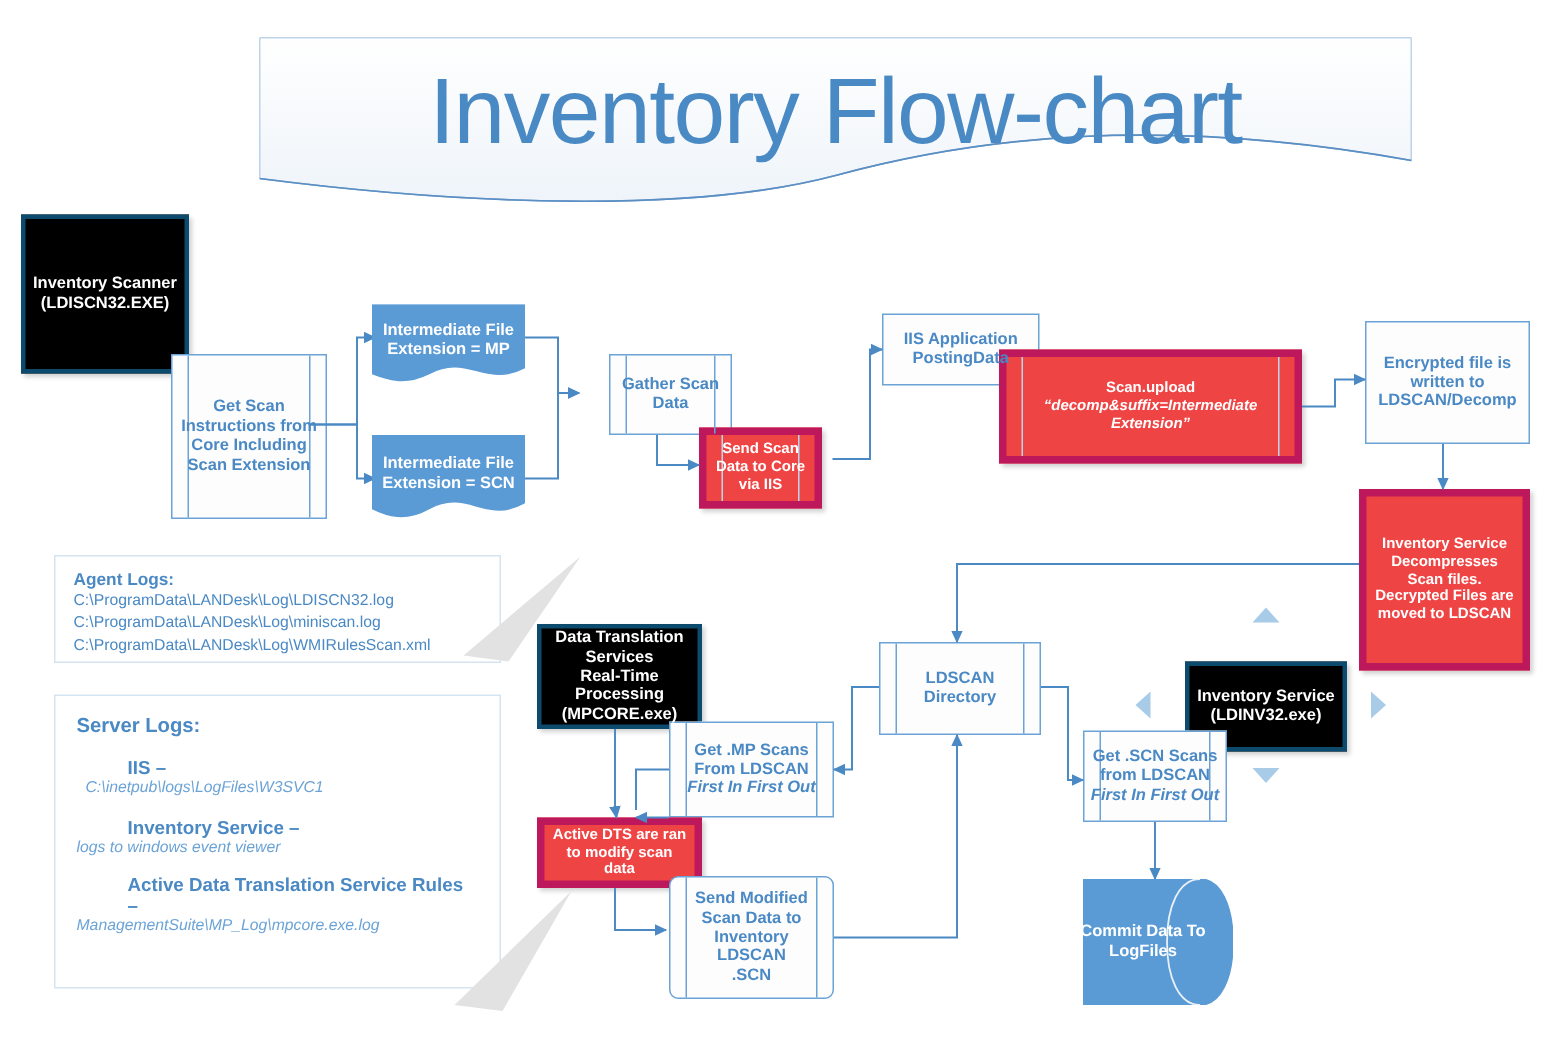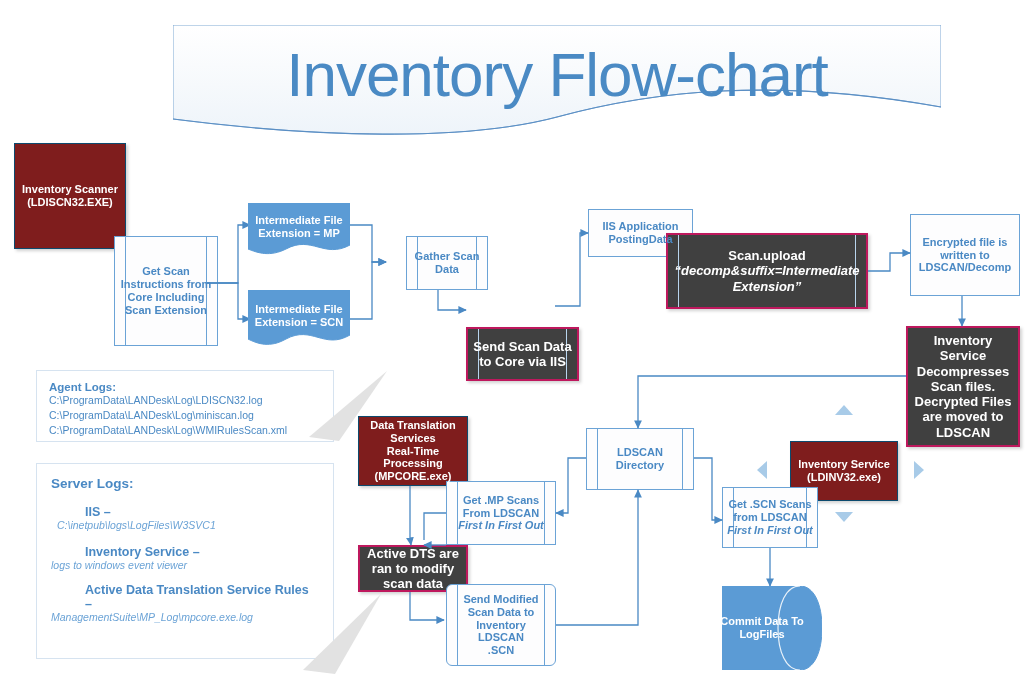--- a/index.html
+++ b/index.html
@@ -8,26 +8,26 @@
 
   #canvas{position:absolute;left:0;top:0;width:1029px;height:694px;}
 
   
   .node{position:absolute;box-sizing:border-box;display:flex;
         align-items:center;justify-content:center;text-align:center;
         line-height:1.18;}
   .node .txt{position:relative;z-index:3;padding:0 4px;}
 
   
-  .solid-dark{background:#7f1d1d;border:1px solid #0c4a6e;color:#ffffff;
+  .solid-dark{background:#000000;border:3px solid #0c4a6e;color:#ffffff;
               font-weight:bold;font-size:11px;
               box-shadow:2px 2px 3px rgba(0,0,0,.18);}
   
-  .solid-mid{background:#404040;border:2px solid #be185d;color:#ffffff;
-             font-weight:bold;font-size:13px;
+  .solid-mid{background:#ef4444;border:5px solid #be185d;color:#ffffff;
+             font-weight:bold;font-size:10px;
              box-shadow:2px 2px 3px rgba(0,0,0,.18);}
   
   .outline{background:#fdfdfe;border:1px solid #6ba3d6;color:#4a89c4;
            font-weight:bold;font-size:11px;}
 
   
   .predef::before,.predef::after{content:"";position:absolute;top:0;bottom:0;
       width:0;border-left:1px solid #6ba3d6;z-index:2;}
   .predef::before{left:10px;}
   .predef::after{right:10px;}
@@ -170,21 +170,21 @@
     <div class="txt" style="margin-top:-6px;">
       <div>Intermediate File</div>
       <div>Extension = SCN</div>
     </div>
   </div>
 
   <div class="node outline predef" style="left:406px;top:236px;width:82px;height:54px;">
     <div class="txt">Gather Scan Data</div>
   </div>
 
-  <div class="node solid-mid predef mid" style="left:466px;top:285px;width:113px;height:54px;margin-top:42px;">
+  <div class="node solid-mid predef mid" style="left:466px;top:285px;width:82px;height:54px;">
     <div class="txt">Send Scan Data to Core via IIS</div>
   </div>
 
   <div class="node outline" style="left:588px;top:209px;width:105px;height:48px;">
     <div class="txt">
       <div>IIS Application</div>
       <div>PostingData</div>
     </div>
   </div>
 

